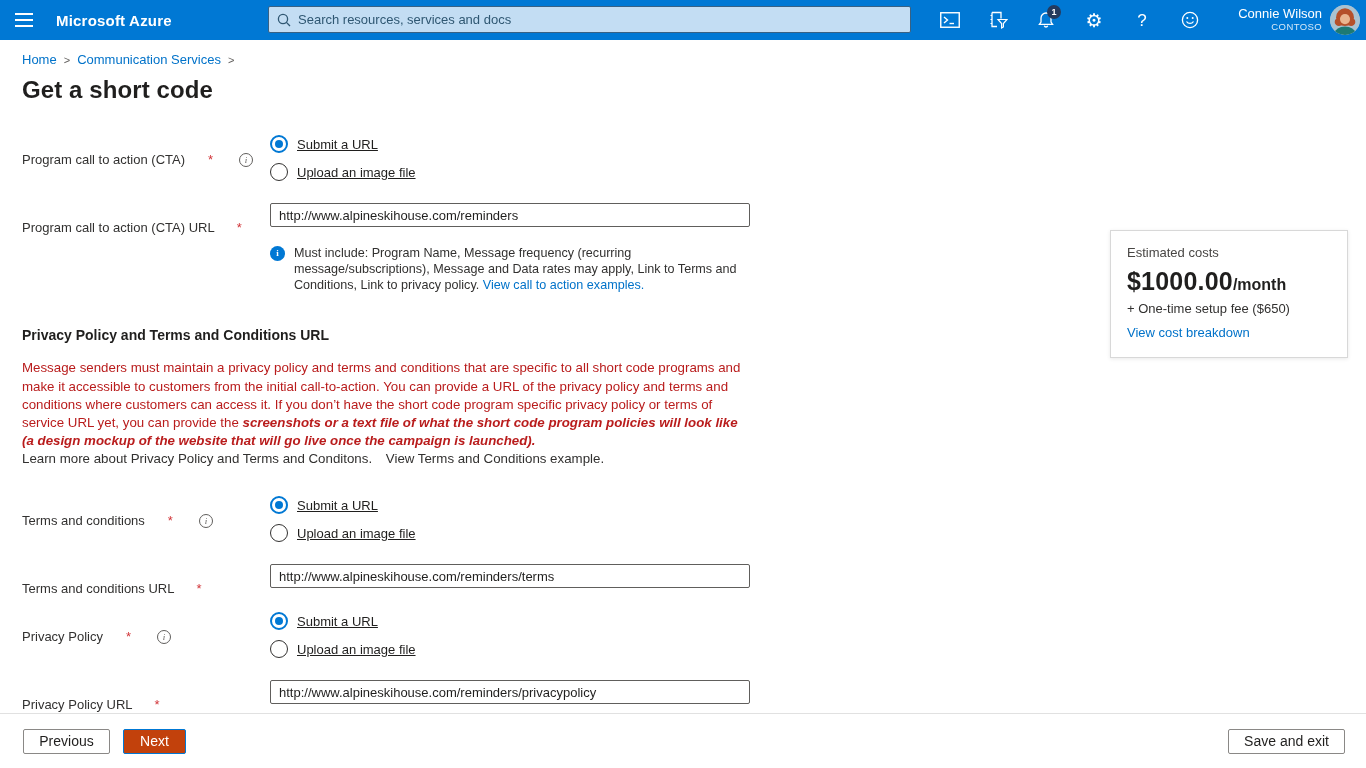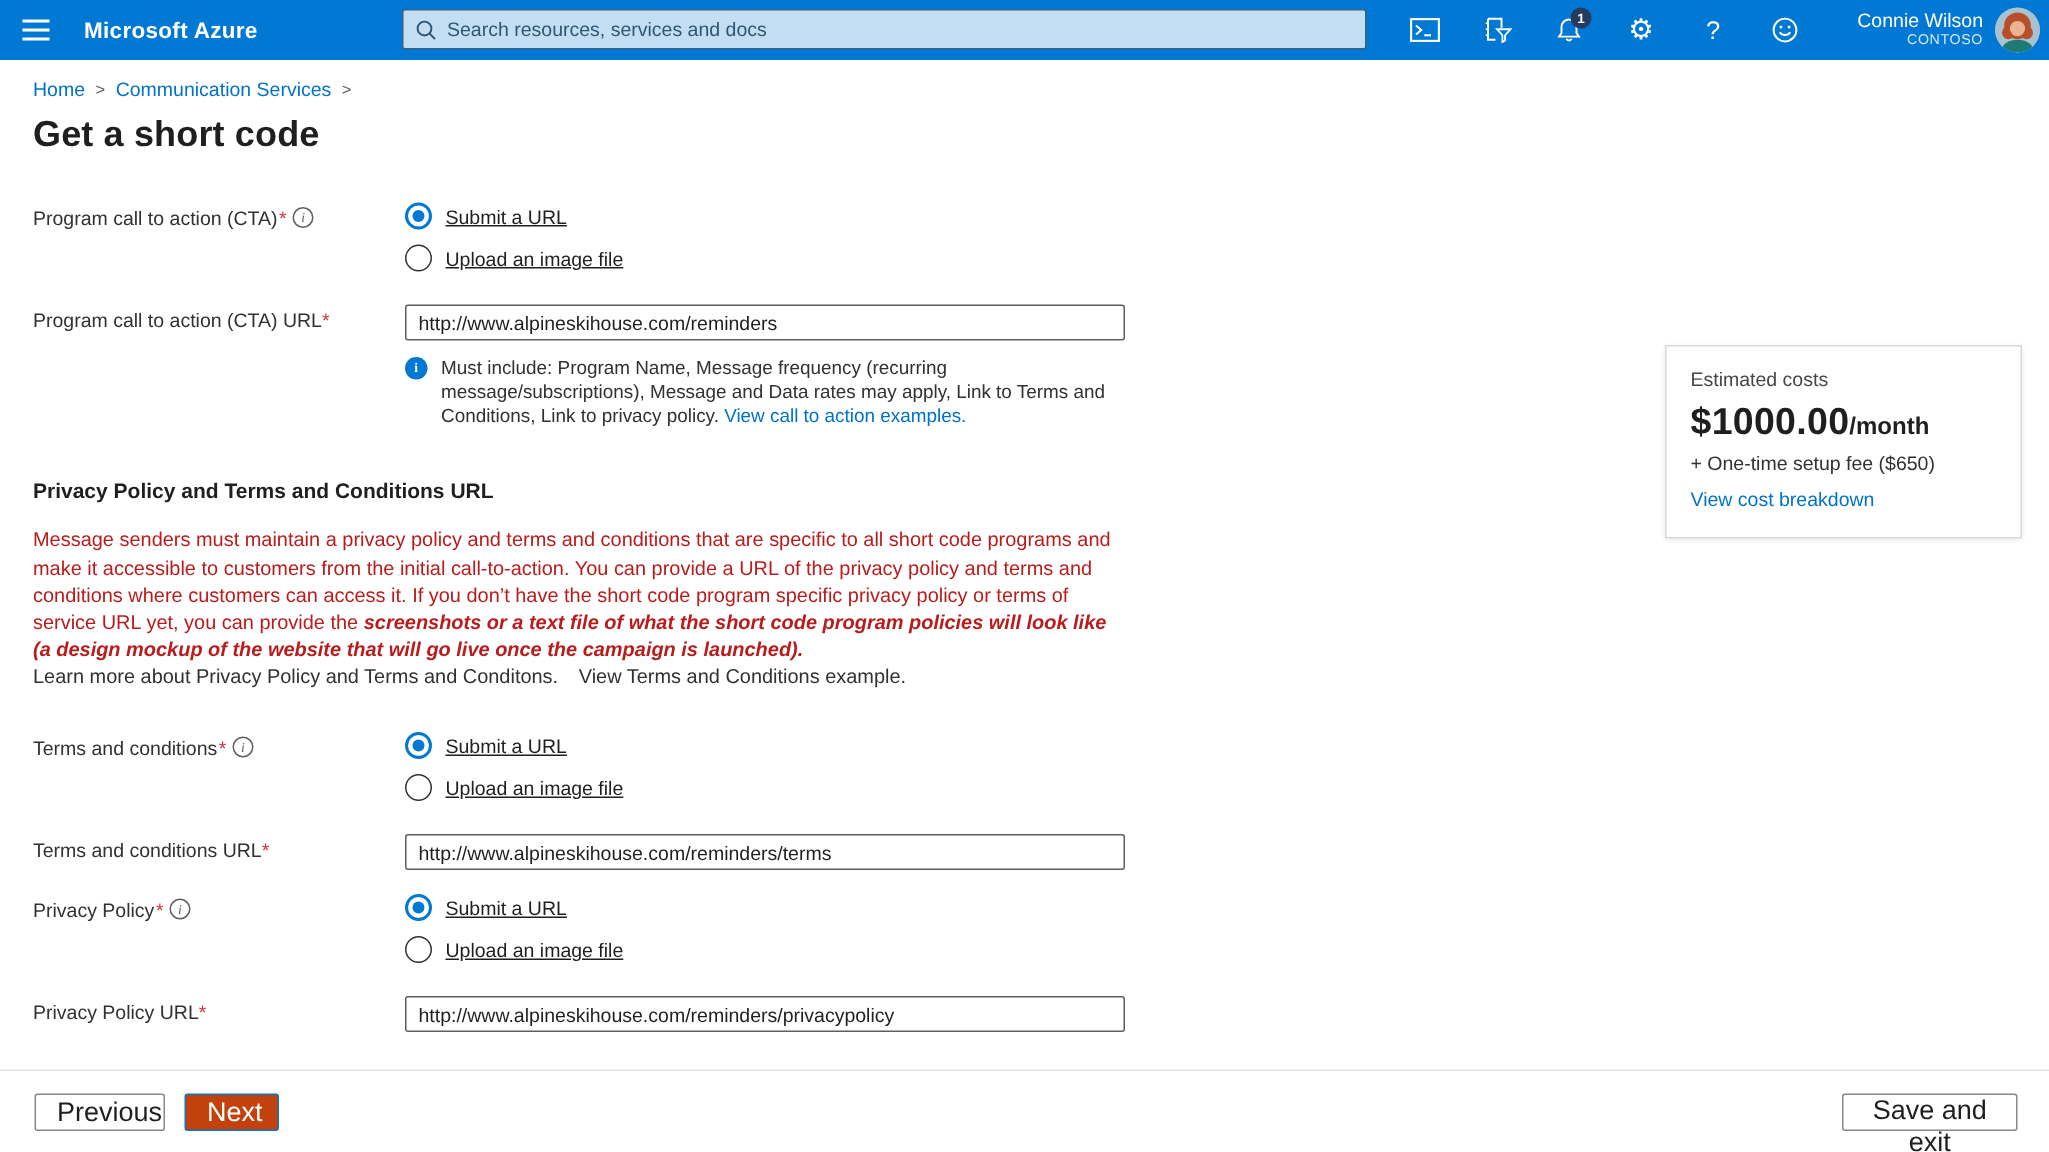--- a/index.html
+++ b/index.html
@@ -40,21 +40,21 @@
   
   .content { position:absolute; top:40px; left:0; right:0; bottom:55px; padding:12px 0 0 22px; }
   .breadcrumb { font-size:13px; display:flex; align-items:center; gap:7px; }
   .breadcrumb a { color:#0072c9; text-decoration:none; cursor:pointer; }
   .crumb-sep { color:#605e5c; font-size:11px; }
   h1.page-title { font-size:24px; font-weight:700; color:#201f1e; margin-top:9px; letter-spacing:.1px; }
 
   .form { margin-top:31px; width:730px; }
   .frow { display:flex; align-items:flex-start; }
   .flabel { width:248px; flex:0 0 248px; font-size:13px; color:#323130; padding-top:3px;
-            display:flex; align-items:flex-start; gap:0; flex-wrap:nowrap; }
+            display:flex; align-items:flex-end; gap:22px; flex-wrap:nowrap;margin-top:14px; }
   .req { color:#d13438; }
   .req.spaced { margin-left:1px; }
   .info-icon { width:14px; height:14px; border-radius:50%; border:1px solid #605e5c; color:#605e5c;
                font-size:9px; display:inline-flex; align-items:center; justify-content:center;
                flex:0 0 auto; cursor:pointer; margin-left:4px; }
   .info-icon::before { content:"i"; font-family:"Liberation Serif", serif; font-style:italic; }
 
   .radios { display:flex; flex-direction:column; gap:10px; }
   .radio { display:flex; align-items:center; gap:9px; cursor:pointer; font-size:13px; color:#201f1e;text-decoration:underline; }
   .rdot { width:18px; height:18px; border-radius:50%; flex:0 0 auto; position:relative; }
@@ -90,21 +90,21 @@
   .cost-title { font-size:13px; color:#484644; }
   .cost-amount-row { margin-top:7px; color:#201f1e; }
   .cost-amount { font-size:25px; font-weight:700; letter-spacing:.2px; }
   .cost-period { font-size:16px; font-weight:700; }
   .cost-fee { font-size:13px; color:#323130; margin-top:5px; }
   .cost-link { display:inline-block; font-size:13px; margin-top:9px; }
 
   
   .footer { position:absolute; left:0; right:0; bottom:0; height:55px; background:#fff;
             border-top:1px solid #e1e1e1; display:flex; align-items:center; padding:0 21px 0 23px; }
-  .btn { height:25px; font-size:18px; font-family:"Liberation Sans", sans-serif; border-radius:2px;
+  .btn { height:25px; font-size:14px; font-family:"Liberation Sans", sans-serif; border-radius:2px;
          cursor:pointer; padding:0 14px; }
   .btn-outline { background:#fff; border:1px solid #8a8886; color:#201f1e; }
   .btn-primary { background:#c2410c; border:1px solid #0078d4; color:#fff; margin-left:13px; }
   .btn-prev { width:87px; }
   .btn-next { width:63px; }
   .btn-save { margin-left:auto; width:117px; }
 </style>
 </head>
 <body>
 

